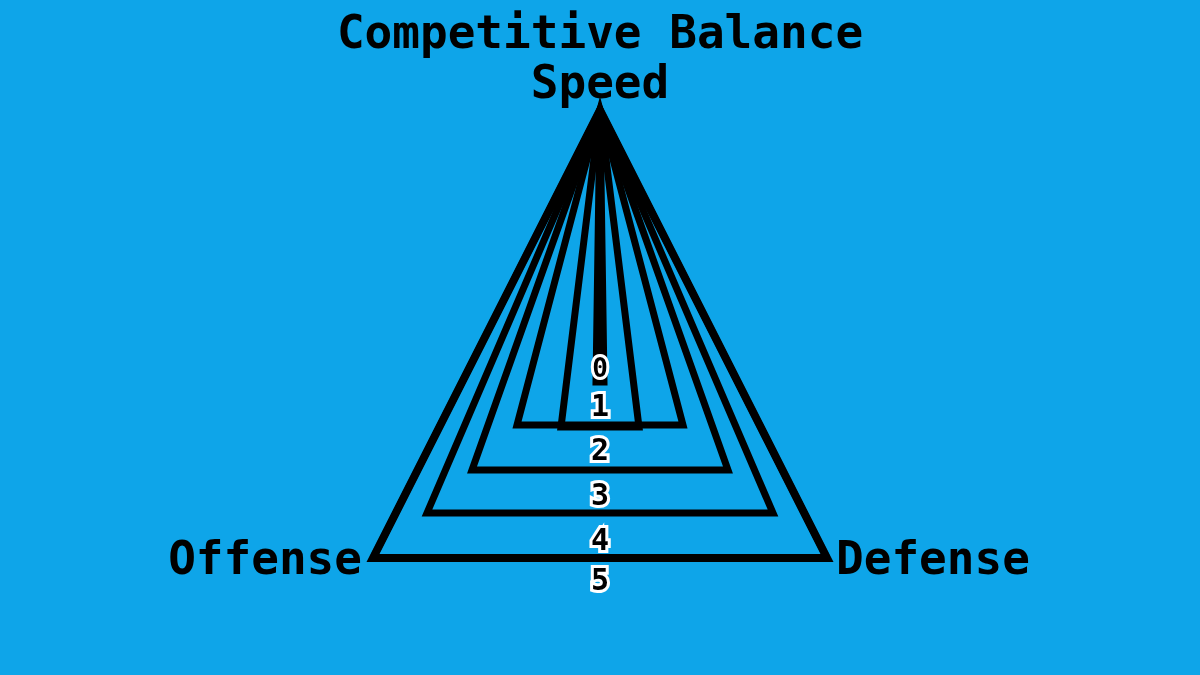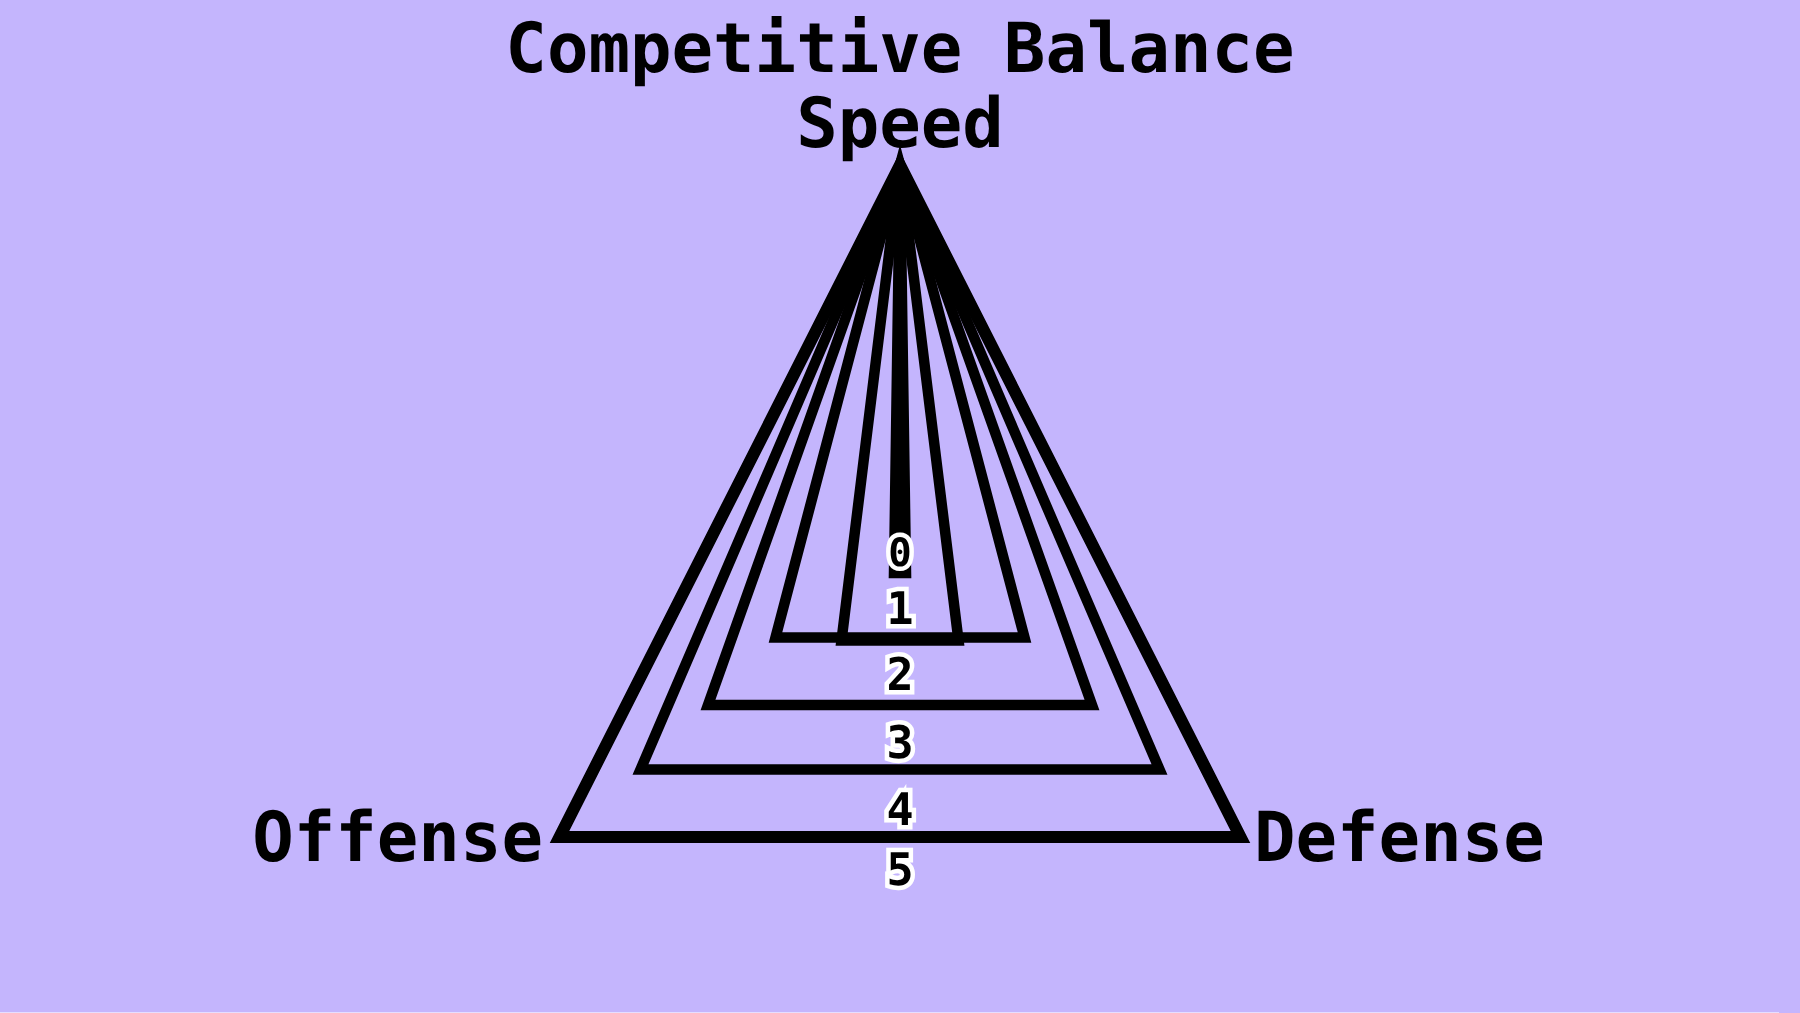--- a/index.html
+++ b/index.html
@@ -11,21 +11,21 @@
   body {
     width: 1200px;
     height: 675px;
     overflow: hidden;
     font-family: "DejaVu Sans Mono", monospace;
   }
   #figure {
     position: relative;
     width: 1200px;
     height: 675px;
-    background: #c4b5fd;
+    background: #0ea5e9;
   }
   #chart-svg {
     position: absolute;
     left: 0;
     top: 0;
     width: 1200px;
     height: 675px;
     display: block;
   }
   .chart-title {

